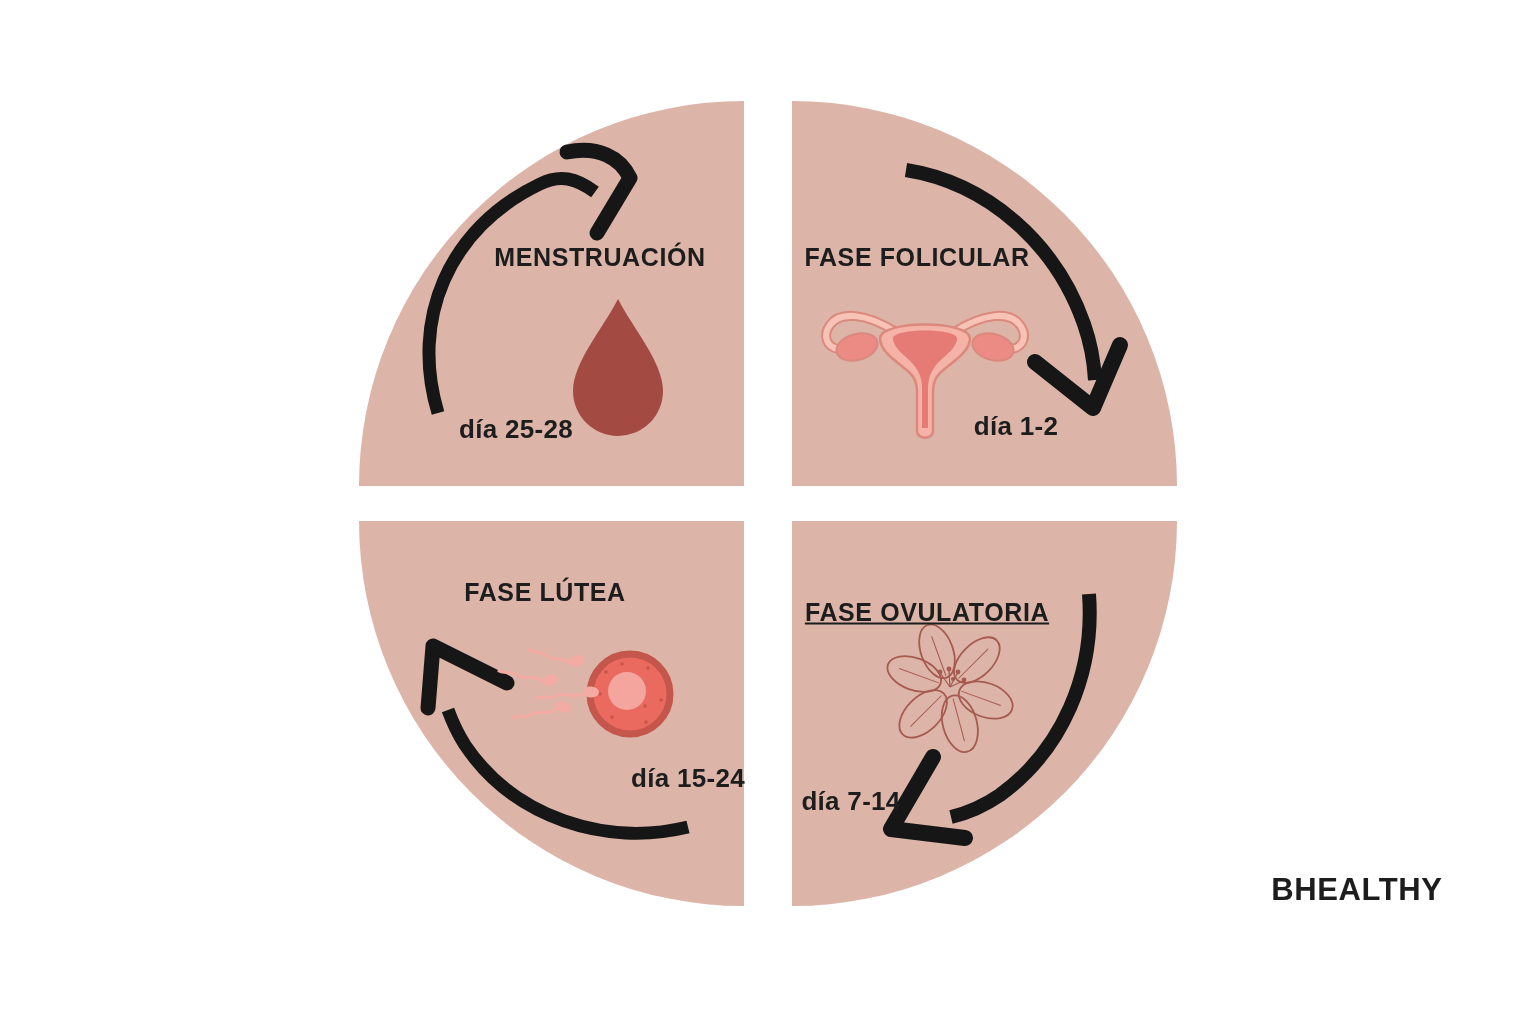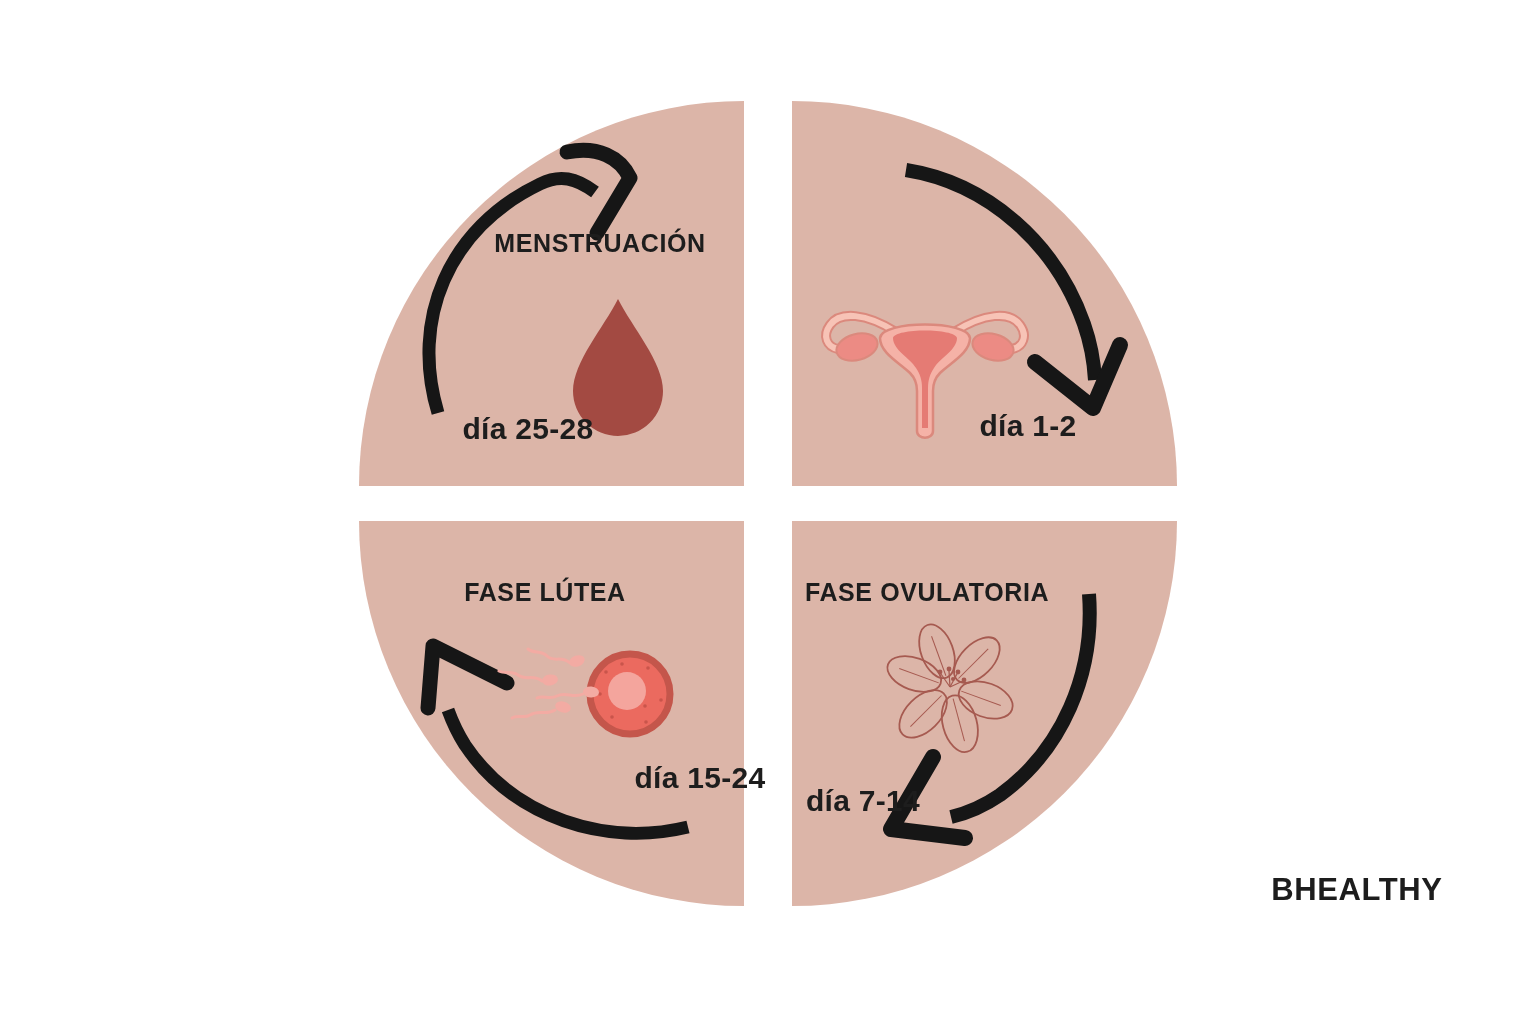--- a/index.html
+++ b/index.html
@@ -17,21 +17,21 @@
   .q-tl{left:359px;top:101px;border-top-left-radius:100%;}
   .q-tr{left:792px;top:101px;border-top-right-radius:100%;}
   .q-br{left:792px;top:521px;border-bottom-right-radius:100%;}
   .q-bl{left:359px;top:521px;border-bottom-left-radius:100%;}
   svg.overlay{position:absolute;left:0;top:0;width:1536px;height:1024px;}
   .label{
     position:absolute;transform:translate(-50%,-50%);
     font-weight:700;color:var(--text,#1d1d1d);white-space:nowrap;
   }
   .phase-label{font-size:25px;letter-spacing:0.6px;}
-  .days-label{font-size:30px;letter-spacing:0.3px;margin-left:12px;}
+  .days-label{font-size:26px;letter-spacing:0.3px;}
   .brand-label{font-size:31px;letter-spacing:0.6px;}
 </style>
 </head>
 <body>
 
 <div class="stage">
 
   <div class="quadrant q-tl"></div>
   <div class="quadrant q-tr"></div>
   <div class="quadrant q-br"></div>
@@ -131,25 +131,26 @@
         <ellipse cx="550" cy="680" rx="8" ry="5.5" transform="rotate(-8 550 680)" stroke="none"></ellipse>
         <path d="M 542 681 C 533 674 526 681 518 675 C 512 671 505 674 499 671" fill="none" stroke-width="3" stroke-linecap="round"></path>
         <ellipse cx="591" cy="692" rx="8" ry="5.5" transform="rotate(5 591 692)" stroke="none"></ellipse>
         <path d="M 583 694 C 573 699 566 691 557 696 C 550 700 543 695 537 698" fill="none" stroke-width="3" stroke-linecap="round"></path>
         <ellipse cx="563" cy="707" rx="8" ry="5.5" transform="rotate(15 563 707)" stroke="none"></ellipse>
         <path d="M 555 710 C 546 716 539 709 530 715 C 524 719 517 714 512 718" fill="none" stroke-width="3" stroke-linecap="round"></path>
       </g>
     </g>
   </svg>
 
-  <div class="label phase-label" style="left:600px;top:243px;">MENSTRUACIÓN</div>
+  <div class="label phase-label" style="left:600px;top:257px;">MENSTRUACIÓN</div>
   <div class="label days-label" style="left:516px;top:429px;">día 25-28</div>
 
+  <div class="label phase-label" style="left:917px;top:257px;">FASE FOLICULAR</div>
   <div class="label days-label" style="left:1016px;top:426px;">día 1-2</div>
 
-  <div class="label phase-label" style="left:927px;top:592px;">FASE OVULATORIA</div>
+  <div class="label phase-label" style="left:927px;top:612px;text-decoration:underline;">FASE OVULATORIA</div>
   <div class="label days-label" style="left:851px;top:801px;">día 7-14</div>
 
   <div class="label phase-label" style="left:545px;top:592px;">FASE LÚTEA</div>
   <div class="label days-label" style="left:688px;top:778px;">día 15-24</div>
 
   <div class="label brand-label" style="left:1357px;top:890px;">BHEALTHY</div>
 </div>
 
 </body></html>

